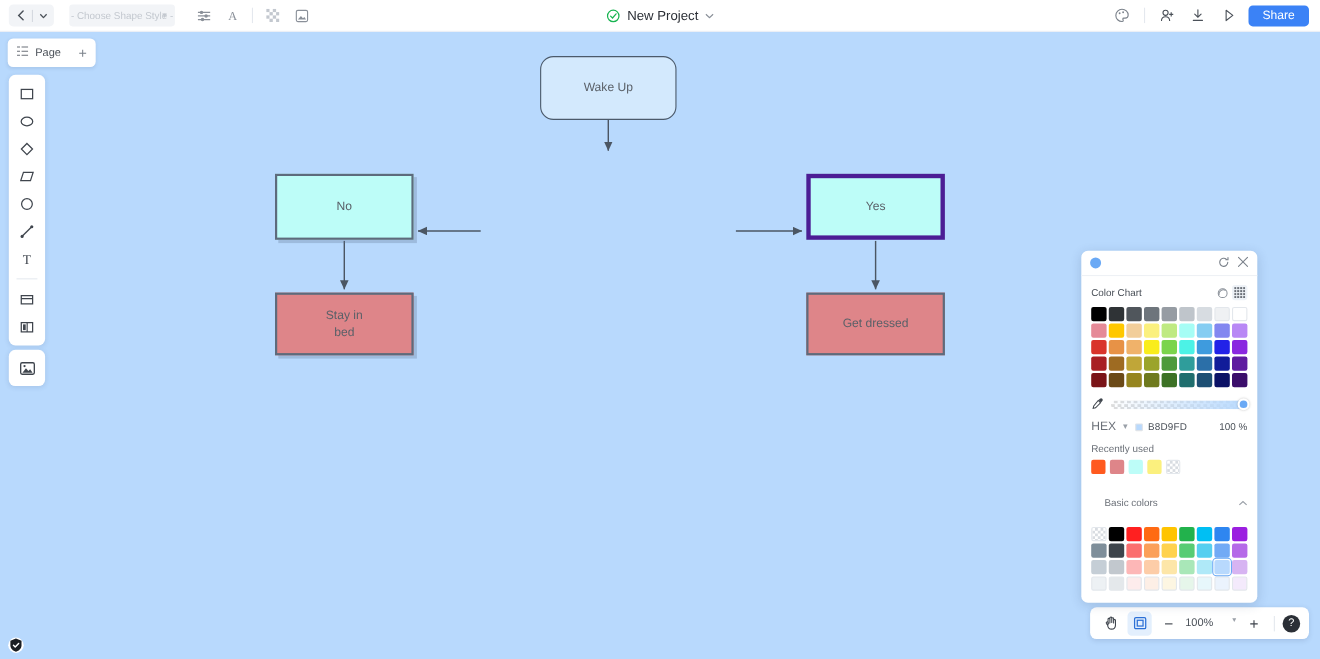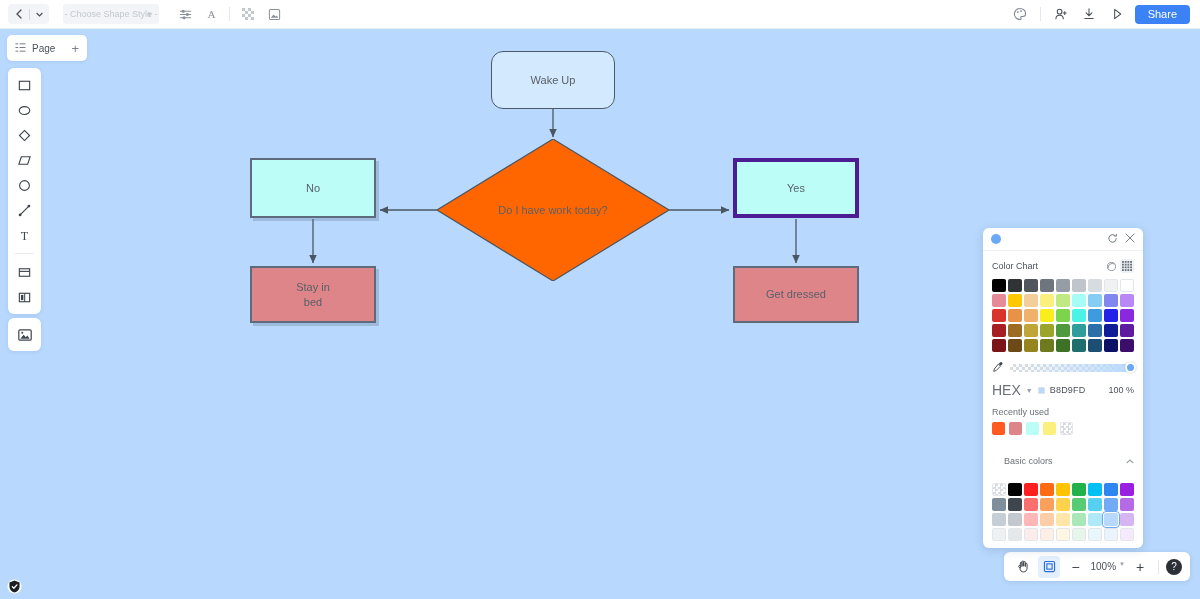--- a/index.html
+++ b/index.html
@@ -145,21 +145,21 @@
     flex: 1; height: 8px; border-radius: 4px; position: relative;
     background: linear-gradient(to right, rgba(184,217,253,0) 0%, #b8d9fd 100%),
                 repeating-conic-gradient(#dcdcdc 0% 25%, #ffffff 0% 50%) 0 0/6px 6px;
   }
   .alpha-knob {
     position: absolute; right: -2px; top: -2px; width: 11px; height: 11px;
     border-radius: 50%; background: #6aa9f5; border: 2px solid #fff;
     box-shadow: 0 0 2px rgba(0,0,0,.25);
   }
   .hex-row { display: flex; align-items: center; gap: 5px; margin-bottom: 9px; }
-  .hex-lbl { font-size: 14px; color: #6b7078; }
+  .hex-lbl { font-size: 11px; color: #6b7078; }
   .hex-caret { font-size: 7px; color: #9aa0a8; }
   .hex-chip { width: 7px; height: 7px; border-radius: 1px; background: #b8d9fd; border: 1px solid #dfe3e8; }
   .hex-val { font-size: 9px; color: #4b5159; letter-spacing: .2px; }
   .alpha-val { margin-left: auto; font-size: 9px; color: #4b5159; }
   .sec-title { font-size: 9px; color: #6b7078; margin: 4px 0 5px 0; }
   .recent-grid { display: flex; gap: 4px; }
   .recent-grid .sw { width: 13px; }
   .sec-row { display: flex; align-items: center; margin: 9px 0 5px 0; }
   .sec-row .chev { margin-left: auto; font-size: 8px; color: #9aa0a8; }
   .checker {
@@ -185,21 +185,21 @@
   .zoombar {
     position: absolute; right: 10px; top: 552px; height: 29px;
     background: #fff; border-radius: 6px; display: flex; align-items: center;
     gap: 4px; padding: 0 8px; box-shadow: 0 1px 5px rgba(40,60,100,.14); z-index: 45;
   }
   .zb-btn {
     width: 22px; height: 22px; display: flex; align-items: center; justify-content: center;
     border-radius: 4px; cursor: pointer; color: #3f454d; font-size: 14px;
   }
   .zb-btn.active { background: #e3effd; }
-  .zb-level { font-size: 10px; color: #4b5159; display: flex; align-items: flex-start; gap: 3px; cursor: pointer; }
+  .zb-level { font-size: 10px; color: #4b5159; display: flex; align-items: flex-start; gap: 16px; cursor: pointer; }
   .zb-div { width: 1px; height: 14px; background: #e4e8ee; margin: 0 3px; }
   .help-dot {
     width: 16px; height: 16px; border-radius: 50%; background: #2b2f36; color: #fff;
     font-size: 10px; display: flex; align-items: center; justify-content: center; cursor: pointer;
   }
 
   
   .shield {
     position: absolute; left: 7px; top: 579px; width: 15px; height: 15px; z-index: 45; cursor: pointer;
   }
@@ -262,20 +262,34 @@
         </div>
         <div class="icon-btn">
           <svg width="13" height="13" viewBox="0 0 14 14">
             <rect x="1.5" y="1.5" width="11" height="11" rx="1.5" stroke="#8a9099" stroke-width="1.1" fill="none"></rect>
             <path d="M3 10.5 L6 7 L8 9.2 L9.4 8 L11 10.5 Z" fill="#8a9099"></path>
           </svg>
         </div>
       </div>
     </div>
 
+    <div class="tb-center">
+      <span class="chk">
+        <svg width="13" height="13" viewBox="0 0 14 14">
+          <circle cx="7" cy="7" r="5.6" stroke="#18b451" stroke-width="1.2" fill="none"></circle>
+          <path d="M4.4 7.2 L6.3 9 L9.8 4.9" stroke="#18b451" stroke-width="1.2" fill="none" stroke-linecap="round"></path>
+        </svg>
+      </span>
+      <span class="proj-title">New Project</span>
+      <span class="proj-caret">
+        <svg width="8" height="5" viewBox="0 0 8 5">
+            <path d="M0.7 1 L4 4 L7.3 1" stroke="#8a9099" stroke-width="1.1" fill="none"></path>
+          </svg>
+      </span>
+    </div>
 
     <div class="tb-right">
       <div class="icon-btn">
         <svg width="14" height="14" viewBox="0 0 15 15">
           <path d="M7.5 1.5a6 6 0 1 0 0 12c.8 0 1.2-.5 1.2-1.1 0-.5-.4-.9-.4-1.4 0-.5.4-.9 1-.9h1.2a3 3 0 0 0 3-3c0-3-2.7-5.6-6-5.6Z" stroke="#7b828b" stroke-width="1.1" fill="none"></path>
           <circle cx="5.2" cy="5.4" r="0.9" fill="#7b828b"></circle>
             <circle cx="8.6" cy="4.4" r="0.9" fill="#7b828b"></circle>
         </svg>
       </div>
       <div class="tb-div"></div>
@@ -392,28 +406,20 @@
 
       <path d="M313 190 L313 234" stroke="#4b5663" stroke-width="1.3" fill="none" marker-end="url(#ah)"></path>
 
       <path d="M796 190 L796 234" stroke="#4b5663" stroke-width="1.3" fill="none" marker-end="url(#ah)"></path>
     </svg>
 
     <div class="node n-wake">
       <span>Wake Up</span>
     </div>
 
-    <div class="diamond-wrap">
-      <svg width="232" height="142" viewBox="0 0 232 142">
-        <path d="M116 0 L232 71 L116 142 L0 71 Z" fill="#FF6600" stroke="#4b5663" stroke-width="1.2"></path>
-      </svg>
-      <div class="diamond-label">
-        <span>Do I have work today?</span>
-      </div>
-    </div>
 
     <div class="node n-no">
       <span>No</span>
     </div>
 
     <div class="node n-yes">
       <span>Yes</span>
     </div>
 
     <div class="node n-dressed">

